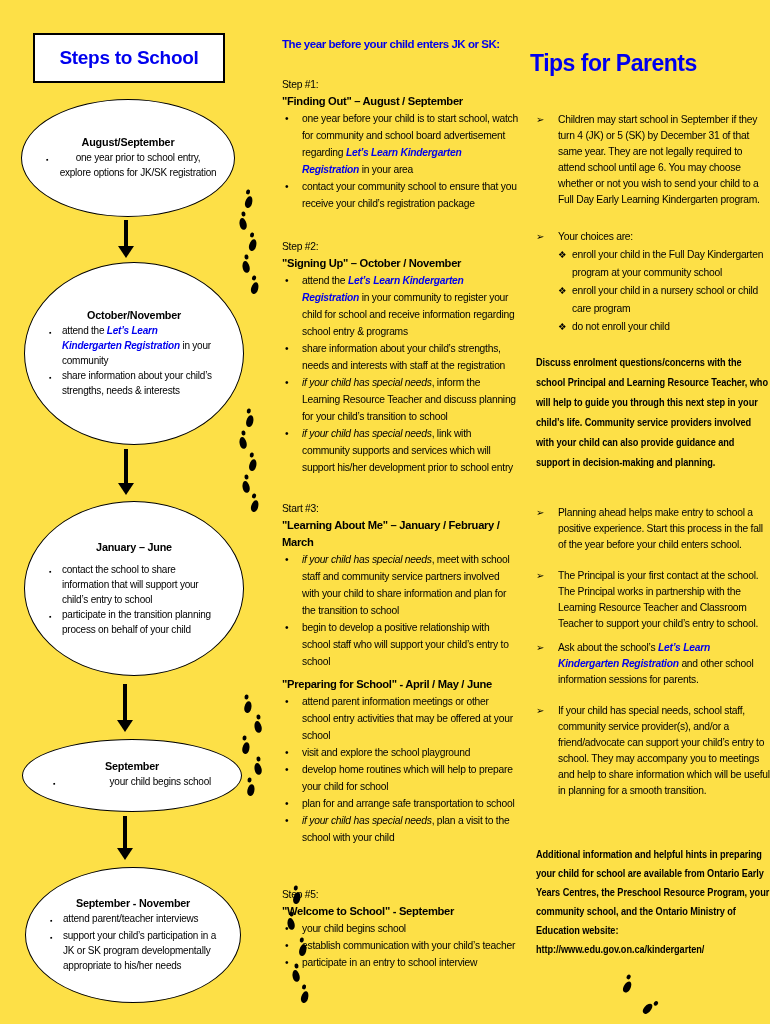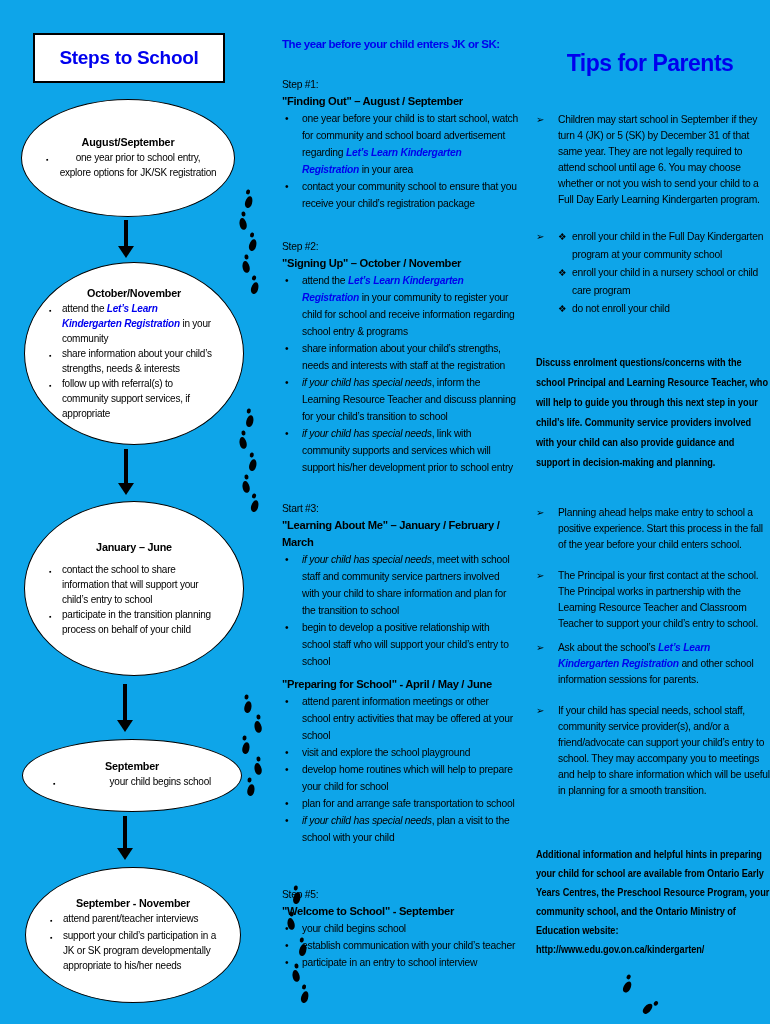--- a/index.html
+++ b/index.html
@@ -1,16 +1,16 @@
 <!DOCTYPE html>
 <html><head>
 <meta charset="utf-8">
 <style>
   html,body{margin:0;padding:0;background:#fff}
-  .page{position:relative;width:770px;height:1024px;background:#0ea5e9;overflow:hidden;
+  .page{position:relative;width:770px;height:1024px;background:#fde047;overflow:hidden;
         font-family:"Liberation Sans","DejaVu Sans",sans-serif;color:#000}
 
   
   .title-box{position:absolute;left:33px;top:33px;width:188px;height:46px;border:2px solid #000;
              display:flex;align-items:center;justify-content:center;background:#fff}
   .title-box span{color:#0000ee;font-size:19px;font-weight:bold;letter-spacing:-0.3px}
 
   .oval{position:absolute;border:1.6px solid #000;border-radius:50%;background:#fff;
         display:flex;flex-direction:column;justify-content:center;padding:6px 24px;box-sizing:border-box}
   .oval-h{font-weight:bold;font-size:10.8px;text-align:center;letter-spacing:-0.2px;margin-bottom:2px}
@@ -44,21 +44,21 @@
   .bullet .mk{flex:none;width:17px;padding-left:3px}
   .bullet .bt{flex:1}
   .s1{top:76px}.s2{top:238px}.s3{top:500px}.s4{top:676px}.s5{top:886px}
 
   .seg-b{font-weight:normal}
   .seg-i{font-style:italic}
   .seg-bib{color:#0000ee;font-weight:bold;font-style:italic}
 
   
   .col-right{position:absolute;left:530px;top:0;width:240px;height:1024px}
-  .tips-title{position:absolute;top:50px;left:0;width:240px;text-align:center;color:#0000ee;
+  .tips-title{position:absolute;top:50px;left:0;width:240px;text-align:left;color:#0000ee;
               font-weight:bold;font-size:23px;letter-spacing:-0.5px}
   .tip{position:absolute;left:0;width:240px;display:flex;font-size:10.3px;line-height:16px;letter-spacing:-0.25px}
   .tip .mk{flex:none;width:22px;padding-left:6px;font-size:10px}
   .tip .bt{flex:1}
   .t1{top:112px}.t2{top:228px;line-height:18px}.t3{top:505px}.t4{top:568px}.t5{top:640px}.t6{top:703px}
   .choice{display:flex}
   .choice .mk2{flex:none;width:14px;font-size:9.5px}
   .choice .ct{flex:1}
   .bp{position:absolute;left:6px;width:292px;font-weight:bold;font-size:11.5px;line-height:20px;
       letter-spacing:-0.1px;transform:scaleX(0.8);transform-origin:left top}
@@ -99,24 +99,20 @@
     <div class="oval o2">
       <div class="oval-h">October/November</div>
       <div class="ob">
         <span class="mk">▪</span>
         <span class="ot"><span>attend the </span><span class="seg-bib">Let’s Learn Kindergarten Registration</span><span> in your community</span></span>
       </div>
       <div class="ob">
         <span class="mk">▪</span>
         <span class="ot"><span>share information about your child’s strengths, needs &amp; interests</span></span>
       </div>
-      <div class="ob">
-        <span class="mk">▪</span>
-        <span class="ot"><span>follow up with referral(s) to community support services, if appropriate</span></span>
-      </div>
     </div>
     <div class="arrow a2">
         <div class="stem"></div>
         <div class="head"></div>
       </div>
 
     <div class="oval o3">
       <div class="oval-h">January – June</div>
       <div class="ob">
         <span class="mk">▪</span>
@@ -253,20 +249,21 @@
     <div class="tips-title">Tips for Parents</div>
 
     <div class="tip t1">
       <span class="mk">➢</span>
       <span class="bt"><span>Children may start school in September if they turn 4 (JK) or 5 (SK) by December 31 of that same year.  They are not legally required to attend school until age 6. You may choose whether or not you wish to send your child to a Full Day Early Learning Kindergarten program.</span></span>
     </div>
 
     <div class="tip t2">
       <span class="mk">➢</span>
       <div class="bt">
+        <div>Your choices are:</div>
         <div class="choice">
           <span class="mk2">❖</span>
           <span class="ct">enroll your child in the Full Day Kindergarten program at your community school</span>
           </div>
         <div class="choice">
           <span class="mk2">❖</span>
           <span class="ct">enroll your child in a nursery school or child care program</span>
           </div>
         <div class="choice">
           <span class="mk2">❖</span>

